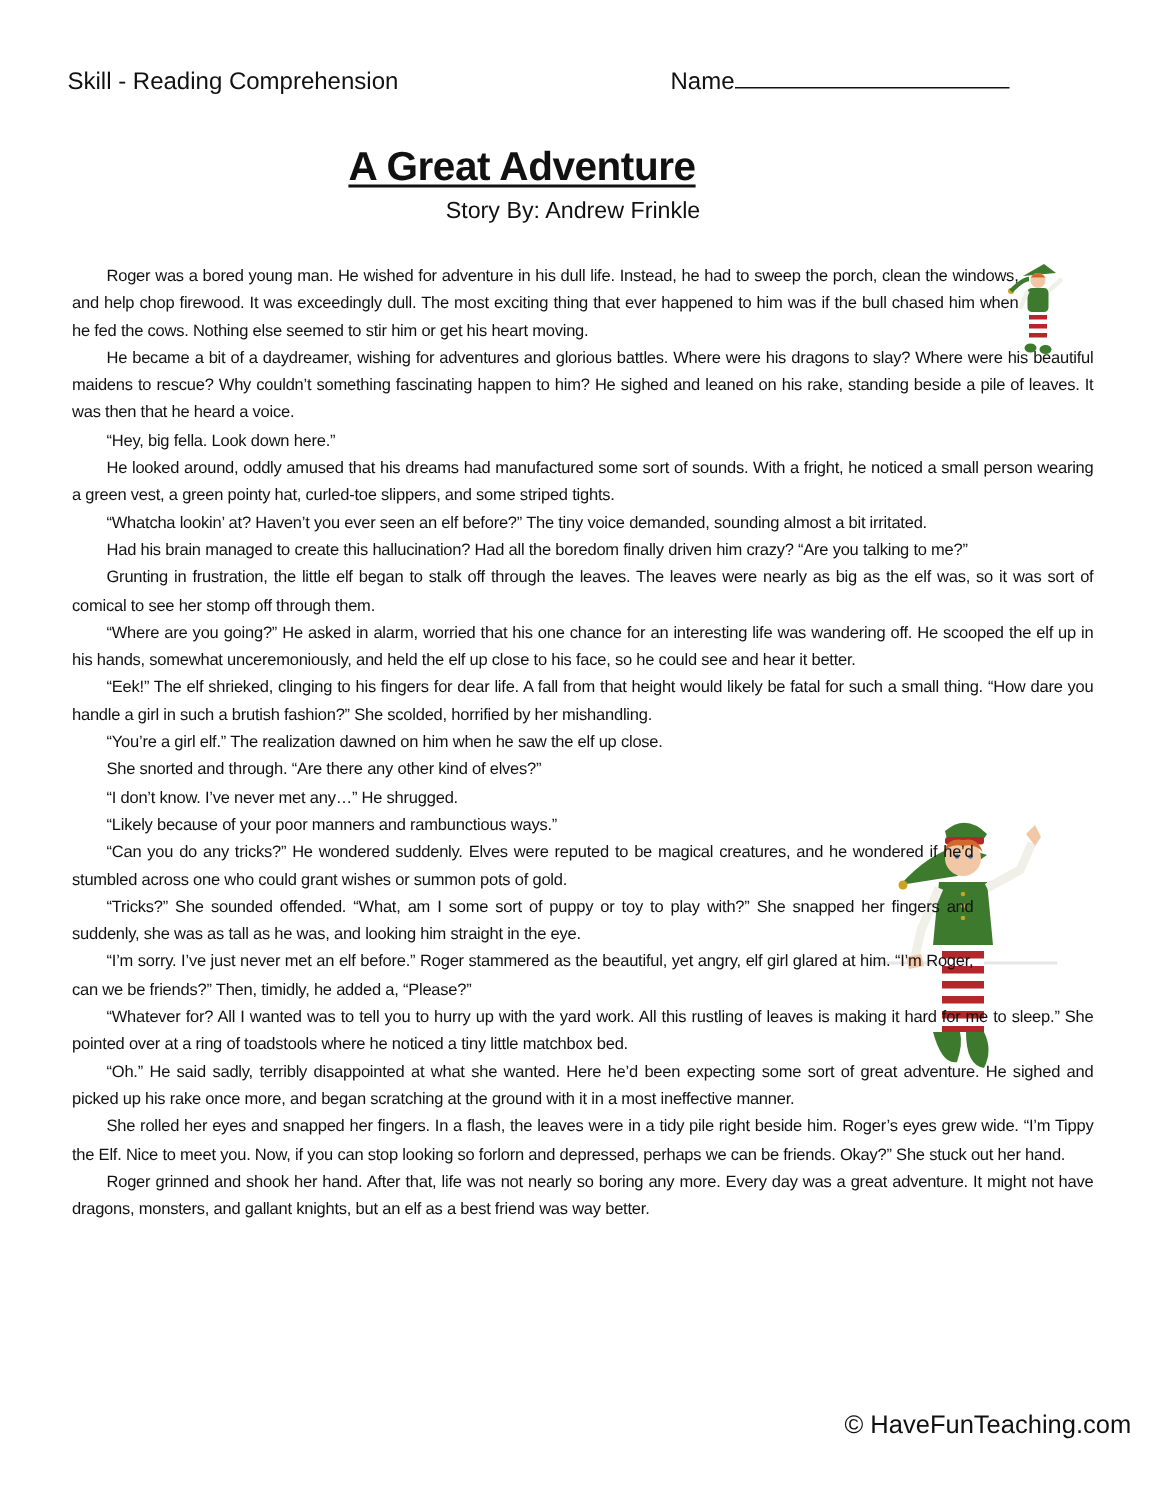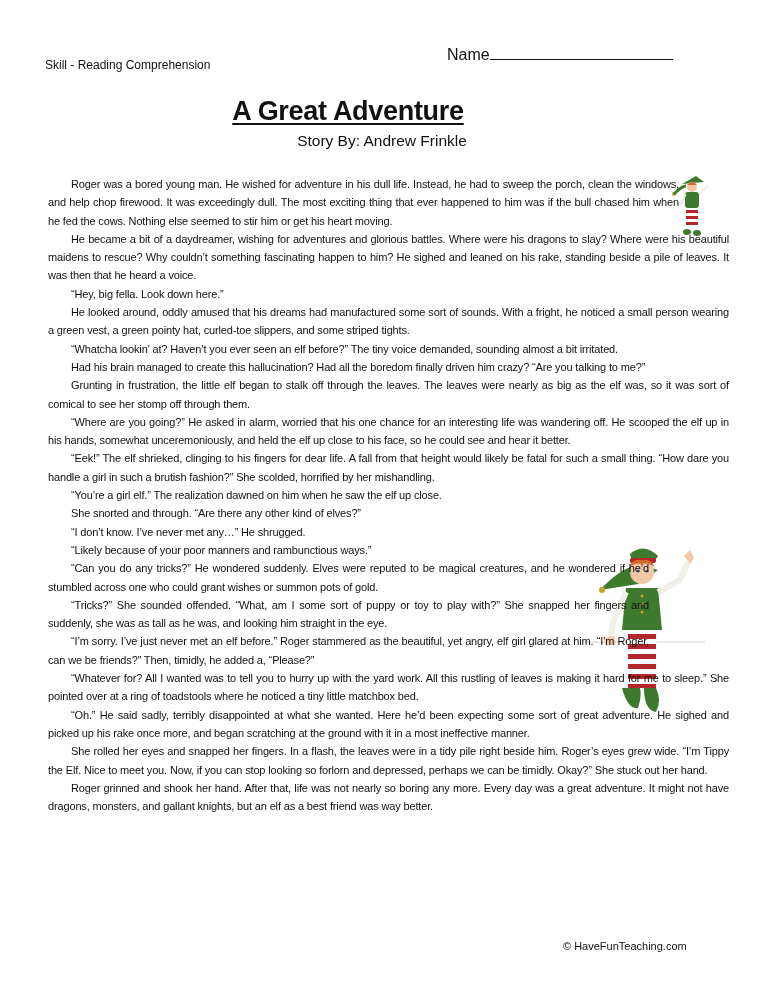--- a/index.html
+++ b/index.html
@@ -1,29 +1,29 @@
 <!DOCTYPE html>
 <html><head>
 <meta charset="utf-8">
 <style>
   html, body { margin: 0; padding: 0; background: #ffffff; }
   body { width: 772px; height: 1000px; position: relative; overflow: hidden;
          font-family: "Liberation Sans Narrow", "Liberation Sans", sans-serif; color: #111; }
-  .hdr-left { position: absolute; left: 45px; top: 58px; font-size: 12px; }
+  .hdr-left { position: absolute; left: 45px; top: 46px; font-size: 16px; }
   .hdr-right { position: absolute; left: 447px; top: 46px; font-size: 16px; }
   .name-line { display: inline-block; width: 183px; border-bottom: 1px solid #111; height: 11px; vertical-align: baseline; }
   .title { position: absolute; left: 0; width: 696px; top: 96px; text-align: center; font-size: 27px; font-weight: bold; }
   .title span { text-decoration: underline; text-decoration-thickness: 2px; text-underline-offset: 3px; letter-spacing: -0.3px; }
   .byline { position: absolute; left: 0; width: 764px; top: 132px; text-align: center; font-size: 15.5px; }
   .story { position: absolute; left: 48px; top: 175px; width: 681px; font-size: 11px; line-height: 18.3px; letter-spacing: -0.15px; }
   .story p { margin: 0; text-indent: 23px; text-align: justify; }
   .story p.narrow { margin-right: 80px; }
   .elf-small { position: absolute; left: 668px; top: 172px; width: 44px; height: 70px; }
   .elf-large { position: absolute; left: 580px; top: 540px; width: 125px; height: 180px; }
-  .footer { position: absolute; left: 563px; top: 940px; font-size: 11px; }
+  .footer { position: absolute; left: 563px; top: 940px; font-size: 17px; }
 </style>
 </head>
 <body>
 
 <div class="hdr-left">Skill - Reading Comprehension</div>
 <div class="hdr-right"><span>Name</span><span class="name-line"></span></div>
 
 <div class="title"><span>A Great Adventure</span></div>
 <div class="byline">Story By: Andrew Frinkle</div>
 
@@ -93,17 +93,17 @@
   <p>“Eek!” The elf shrieked, clinging to his fingers for dear life. A fall from that height would likely be fatal for such a small thing. “How dare you handle a girl in such a brutish fashion?” She scolded, horrified by her mishandling.</p>
   <p>“You’re a girl elf.” The realization dawned on him when he saw the elf up close.</p>
   <p>She snorted and through. “Are there any other kind of elves?”</p>
   <p>“I don’t know. I’ve never met any…” He shrugged.</p>
   <p>“Likely because of your poor manners and rambunctious ways.”</p>
   <p class="narrow">“Can you do any tricks?” He wondered suddenly. Elves were reputed to be magical creatures, and he wondered if he’d stumbled across one who could grant wishes or summon pots of gold.</p>
   <p class="narrow">“Tricks?” She sounded offended. “What, am I some sort of puppy or toy to play with?” She snapped her fingers and suddenly, she was as tall as he was, and looking him straight in the eye.</p>
   <p class="narrow">“I’m sorry. I’ve just never met an elf before.” Roger stammered as the beautiful, yet angry, elf girl glared at him. “I’m Roger, can we be friends?” Then, timidly, he added a, “Please?”</p>
   <p>“Whatever for? All I wanted was to tell you to hurry up with the yard work. All this rustling of leaves is making it hard for me to sleep.” She pointed over at a ring of toadstools where he noticed a tiny little matchbox bed.</p>
   <p>“Oh.” He said sadly, terribly disappointed at what she wanted. Here he’d been expecting some sort of great adventure. He sighed and picked up his rake once more, and began scratching at the ground with it in a most ineffective manner.</p>
-  <p>She rolled her eyes and snapped her fingers. In a flash, the leaves were in a tidy pile right beside him. Roger’s eyes grew wide. “I’m Tippy the Elf. Nice to meet you. Now, if you can stop looking so forlorn and depressed, perhaps we can be timidly. Okay?” She stuck out her hand.</p>
+  <p>She rolled her eyes and snapped her fingers. In a flash, the leaves were in a tidy pile right beside him. Roger’s eyes grew wide. “I’m Tippy the Elf. Nice to meet you. Now, if you can stop looking so forlorn and depressed, perhaps we can be friends. Okay?” She stuck out her hand.</p>
   <p>Roger grinned and shook her hand. After that, life was not nearly so boring any more. Every day was a great adventure. It might not have dragons, monsters, and gallant knights, but an elf as a best friend was way better.</p>
 </div>
 
 <div class="footer">© HaveFunTeaching.com</div>
 
 </body></html>

